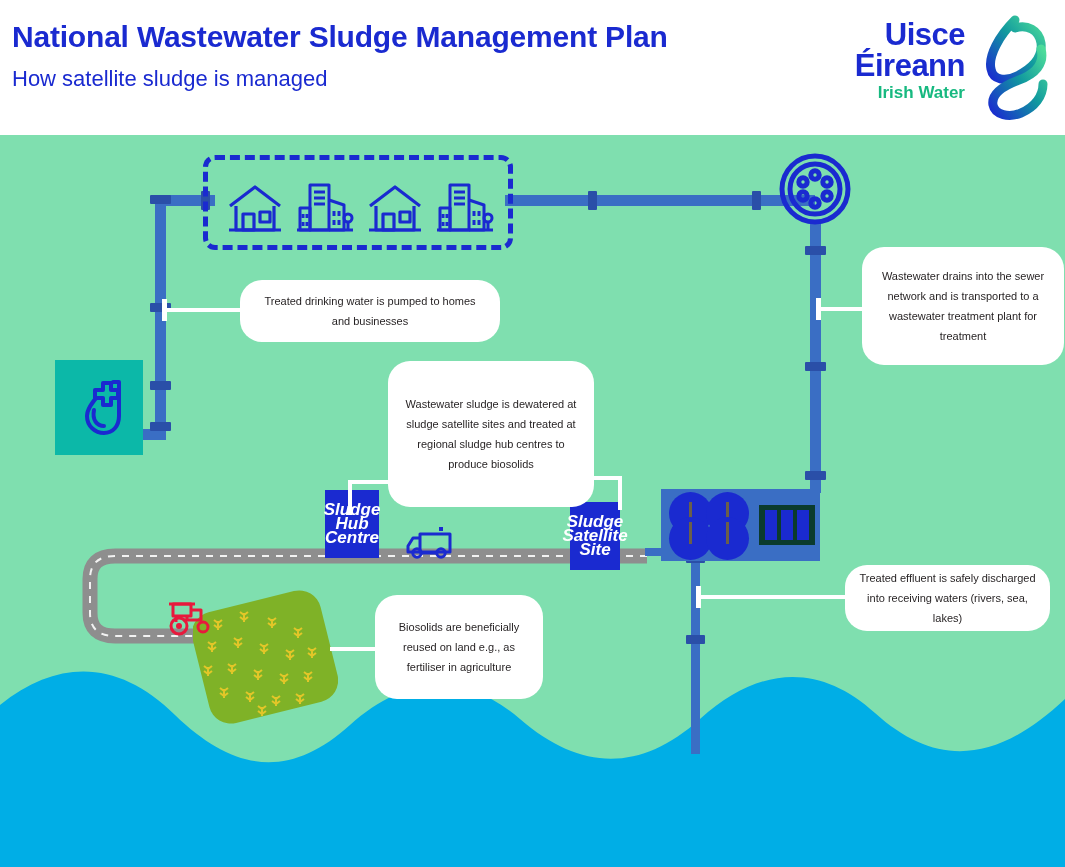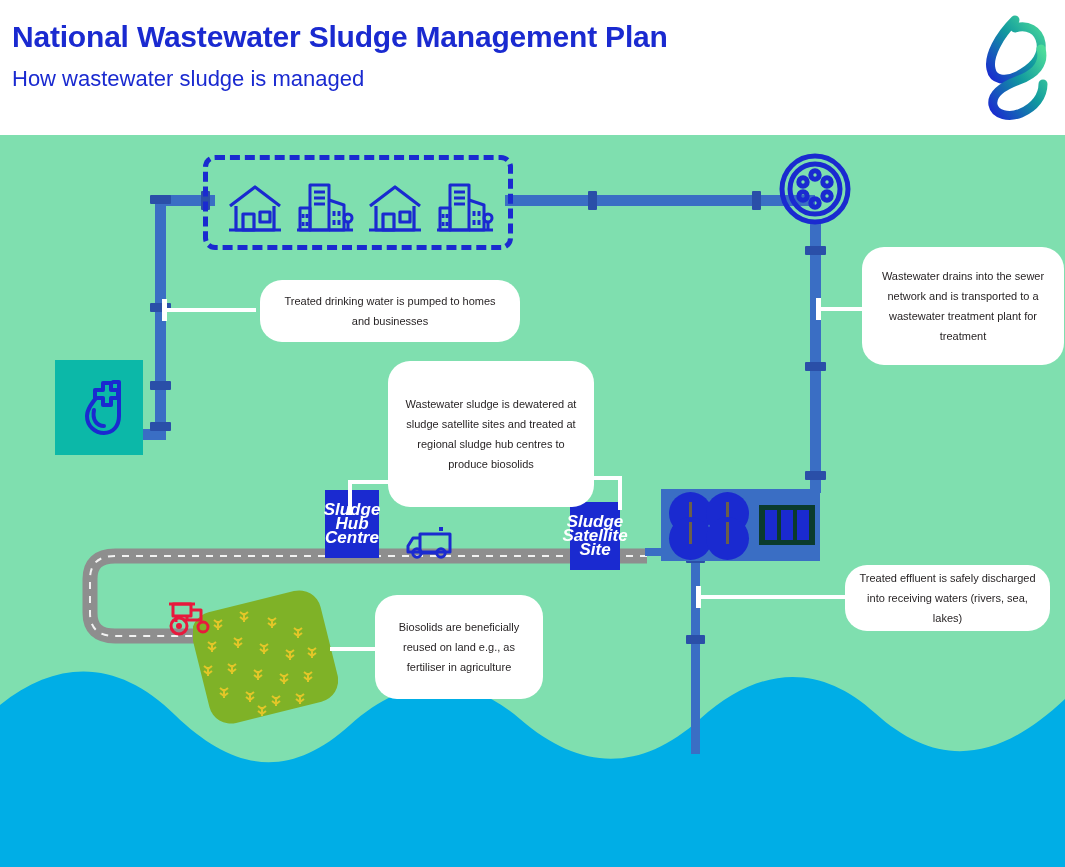--- a/index.html
+++ b/index.html
@@ -60,36 +60,41 @@
   #tractor{position:absolute;left:165px;top:463px;width:54px;height:40px;}
   #truck{position:absolute;left:404px;top:389px;width:52px;height:40px;}
 
   
   .callout{position:absolute;background:#fff;border-radius:22px;color:#231f20;
     font-size:11px;line-height:20px;text-align:center;
     display:flex;align-items:center;justify-content:center;padding:10px 14px;box-sizing:border-box;}
   .leader{position:absolute;background:#ffffff;height:4px;}
   .leadercap{position:absolute;background:#ffffff;width:5px;height:22px;}
 
-  #c-drink{left:260px;top:145px;width:260px;height:62px;}
+  #c-drink{left:240px;top:145px;width:260px;height:62px;}
   #c-sewer{left:862px;top:112px;width:202px;height:118px;}
   #c-sludge{left:388px;top:226px;width:206px;height:146px;}
   #c-effluent{left:845px;top:430px;width:205px;height:66px;}
   #c-bio{left:375px;top:460px;width:168px;height:104px;}
 </style>
 </head>
 <body>
 
 <div id="page">
 
   <div id="header">
     <div id="title">National Wastewater Sludge Management Plan</div>
-    <div id="subtitle">How wastewater sludge is managed</div>
+    <div id="subtitle">How satellite sludge is managed</div>
 
     <div id="logo">
+      <div id="logo-text">
+        <div class="logo-l1">Uisce</div>
+        <div class="logo-l2">Éireann</div>
+        <div class="logo-l3">Irish Water</div>
+      </div>
       <svg id="logo-mark" viewBox="0 0 100 108">
         <defs>
           <linearGradient id="gswoosh" x1="0" y1="1" x2="1" y2="0">
             <stop offset="0%" stop-color="#1a2ad0"></stop>
             <stop offset="55%" stop-color="#119a9e"></stop>
             <stop offset="100%" stop-color="#4ddc9a"></stop>
           </linearGradient>
         </defs>
         <path d="M58 6 C42 22 31 42 34 55 C36 66 48 68 60 62 C74 55 86 44 84 29 C82 16 70 10 58 14" fill="none" stroke="url(#gswoosh)" stroke-width="9" stroke-linecap="round"></path>
         <path d="M84 35 C88 50 78 60 62 66 C46 72 34 80 36 91 C38 101 52 104 64 99 C78 93 86 82 86 70" fill="none" stroke="url(#gswoosh)" stroke-width="9" stroke-linecap="round"></path>

